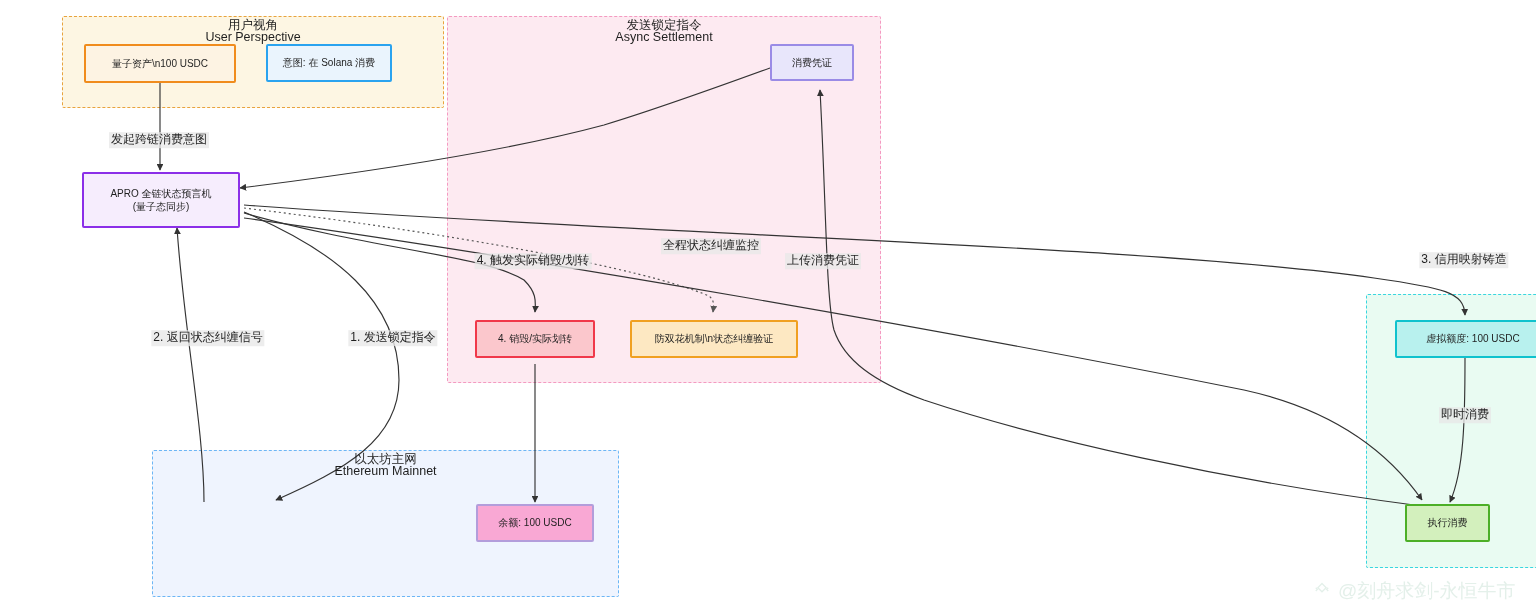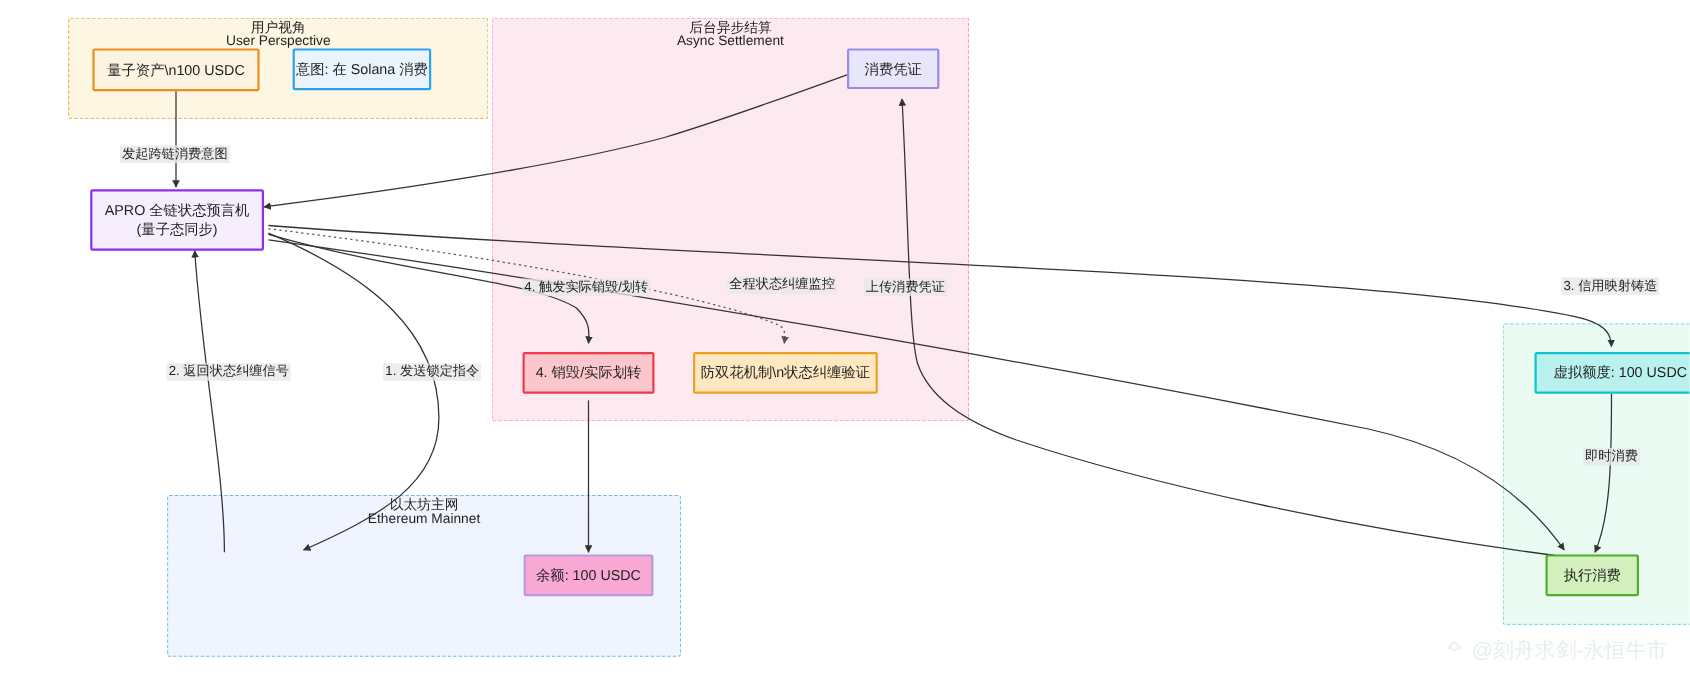--- a/index.html
+++ b/index.html
@@ -49,21 +49,21 @@
   .node {
     position: absolute;
     box-sizing: border-box;
     display: flex;
     align-items: center;
     justify-content: center;
     text-align: center;
     border-width: 2px;
     border-style: solid;
     border-radius: 2px;
-    font-size: 13px;
+    font-size: 10px;
     color: #1f1f1f;
     line-height: 1.35;
     padding: 2px 6px;
     white-space: nowrap;
   }
   .node.multiline { white-space: normal; }
 
   .edge-label {
     position: absolute;
     font-size: 12px;
@@ -139,21 +139,21 @@
       <path d="M 200,218 C 500,260 900,330 1200,390 C 1300,412 1350,460 1378,500" marker-end="url(#arrow)"></path>
     </g>
   </svg>
 
   <div class="subgraph-title" style="left:18px; width:382px; top:18px;">
     <span class="sg-title-cn">用户视角</span>
     <span class="sg-title-en">User Perspective</span>
   </div>
 
   <div class="subgraph-title" style="left:403px; width:434px; top:18px;">
-    <span class="sg-title-cn">后台异步结算</span>
+    <span class="sg-title-cn">发送锁定指令</span>
     <span class="sg-title-en">Async Settlement</span>
   </div>
 
   <div class="subgraph-title" style="left:108px; width:467px; top:452px;">
     <span class="sg-title-cn">以太坊主网</span>
     <span class="sg-title-en">Ethereum Mainnet</span>
   </div>
 
 
   <div class="node" style="left:40px; top:44px; width:152px; height:39px; border-color:#f08c1d; background:#fdf3e3;">量子资产\n100 USDC</div>
@@ -179,21 +179,21 @@
   <div class="node" style="left:1361px; top:504px; width:85px; height:38px; border-color:#4caf27; background:#d3f0bd;">执行消费</div>
 
   <div class="edge-label" style="left:115px; top:140px;">发起跨链消费意图</div>
 
   <div class="edge-label" style="left:164px; top:338px;">2. 返回状态纠缠信号</div>
 
   <div class="edge-label" style="left:349px; top:338px;">1. 发送锁定指令</div>
 
   <div class="edge-label" style="left:489px; top:261px;">4. 触发实际销毁/划转</div>
 
-  <div class="edge-label" style="left:667px; top:259px;">全程状态纠缠监控</div>
+  <div class="edge-label" style="left:667px; top:246px;">全程状态纠缠监控</div>
 
   <div class="edge-label" style="left:779px; top:261px;">上传消费凭证</div>
 
   <div class="edge-label" style="left:1420px; top:260px;">3. 信用映射铸造</div>
 
   <div class="edge-label" style="left:1421px; top:415px;">即时消费</div>
 
   <div class="watermark" style="left:1268px; top:578px;">
     <span class="wm-logo">
       <svg viewBox="0 0 24 24" width="20" height="20">

